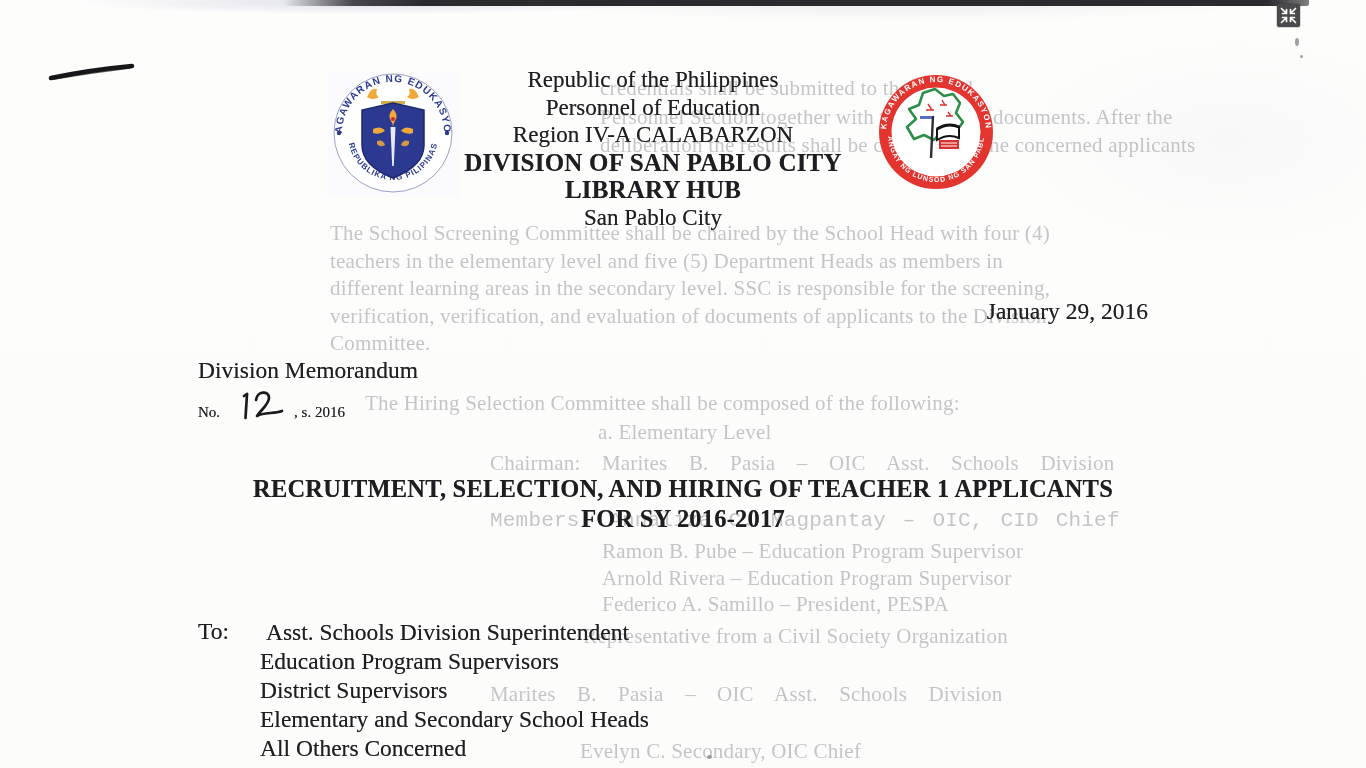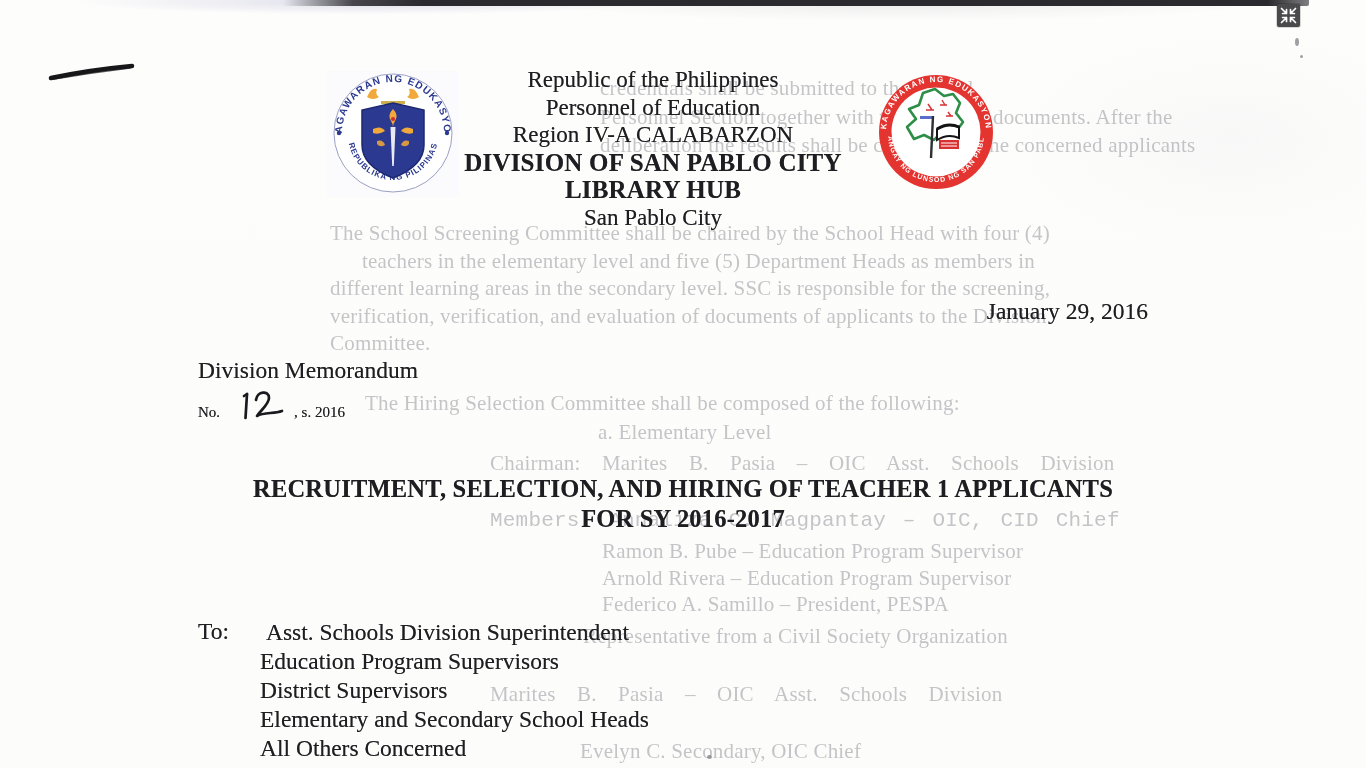--- a/index.html
+++ b/index.html
@@ -70,21 +70,21 @@
         <path d="M16.5 16.5 L11.5 11.5 M11.5 11.5 L15.4 11.5 M11.5 11.5 L11.5 15.4"></path>
       </g>
     </svg>
   </button>
 
   <div class="ghost-layer">
       <div class="ghost" style="left: 600px; top: 76px;">credentials shall be submitted to the School</div>
       <div class="ghost" style="left: 600px; top: 105px;">Personnel Section together with the pertinent documents. After the</div>
       <div class="ghost" style="left: 600px; top: 133px;">deliberation the results shall be conveyed to the concerned applicants</div>
       <div class="ghost" style="left: 330px; top: 221px;">The School Screening Committee shall be chaired by the School Head with four (4)</div>
-      <div class="ghost" style="left: 330px; top: 249px; margin-left: 32px;">teachers in the elementary level and five (5) Department Heads as members in</div>
+      <div class="ghost" style="left: 330px; top: 249px;">teachers in the elementary level and five (5) Department Heads as members in</div>
       <div class="ghost" style="left: 330px; top: 276px;">different learning areas in the secondary level. SSC is responsible for the screening,</div>
       <div class="ghost" style="left: 330px; top: 304px;">verification, verification, and evaluation of documents of applicants to the Division</div>
       <div class="ghost" style="left: 330px; top: 331px;">Committee.</div>
       <div class="ghost" style="left: 365px; top: 391px;">The Hiring Selection Committee shall be composed of the following:</div>
       <div class="ghost" style="left: 598px; top: 420px;">a. Elementary Level</div>
       <div class="ghost" style="left: 490px; top: 451px; word-spacing: 16px;">Chairman: Marites B. Pasia – OIC Asst. Schools Division</div>
       <div class="ghost" style="left: 490px; top: 509px; word-spacing: 4px; font-family: Liberation Mono, monospace;">Members: Annaliza C. Magpantay – OIC, CID Chief</div>
       <div class="ghost" style="left: 602px; top: 539px;">Ramon B. Pube – Education Program Supervisor</div>
       <div class="ghost" style="left: 602px; top: 566px;">Arnold Rivera – Education Program Supervisor</div>
       <div class="ghost" style="left: 602px; top: 592px;">Federico A. Samillo – President, PESPA</div>

